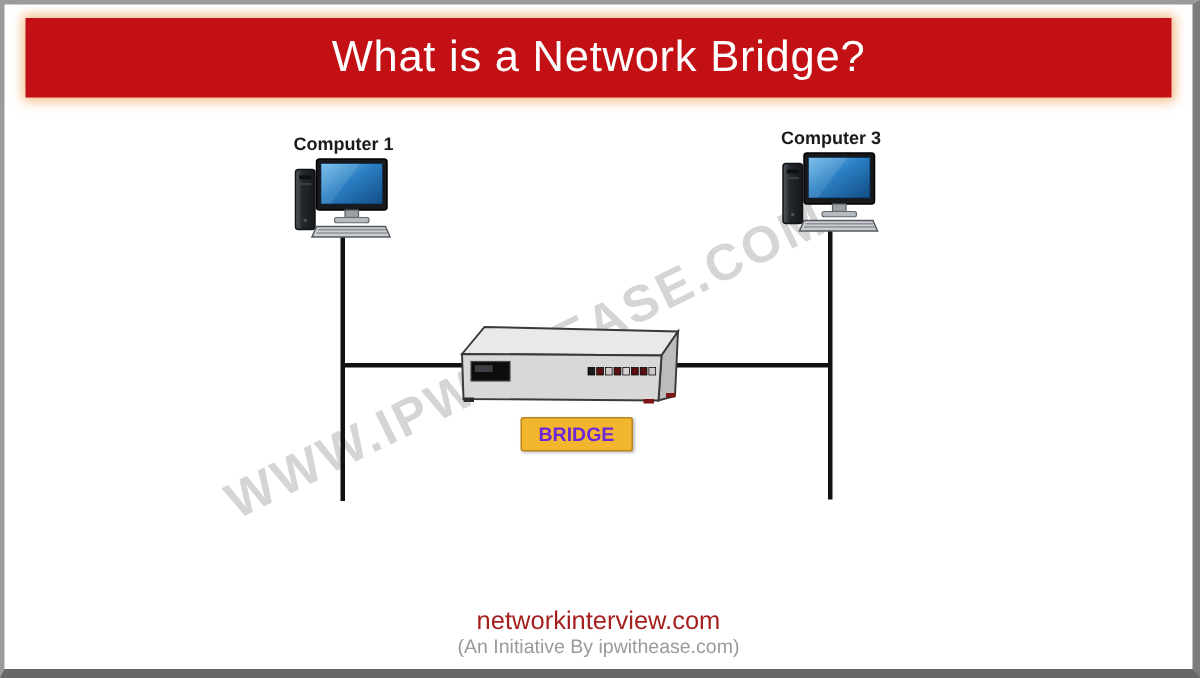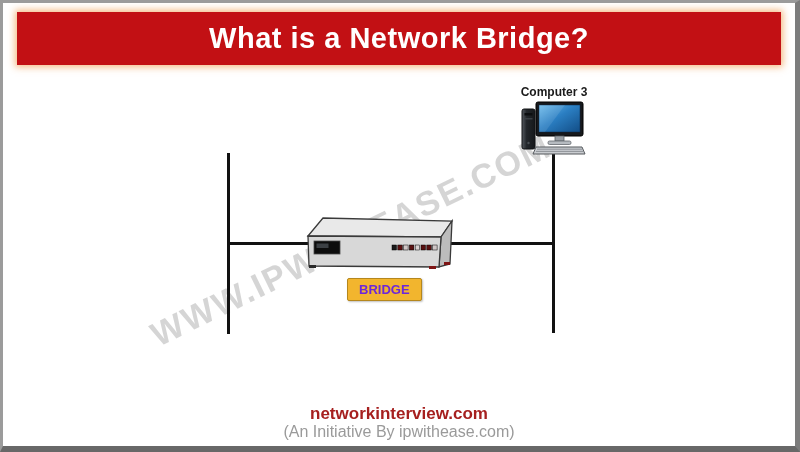--- a/index.html
+++ b/index.html
@@ -9,21 +9,21 @@
     border-top:3px solid #9b9b9b; border-left:3px solid #9b9b9b;
     border-right:5px solid #7c7c7c; border-bottom:6px solid #686868;
   }
   
   .banner {
     position:absolute; left:14px; top:9px; width:764px; height:53px;
     background:#c21014; display:flex; align-items:center; justify-content:center;
     box-shadow:0 0 7px 2px rgba(238,148,64,0.65);
   }
   .banner h1 {
-    color:#ffffff; font-size:29px; font-weight:bold; letter-spacing:0.5px;
+    color:#ffffff; font-size:29px; font-weight:normal; letter-spacing:0.5px;
   }
   
   .watermark {
     position:absolute; left:108px; top:218px; width:480px; text-align:center;
     transform:rotate(-26deg); transform-origin:center;
     font-size:34px; font-weight:bold; letter-spacing:2px;
     color:rgba(154,154,154,0.42); white-space:nowrap; z-index:1;
     pointer-events:none;
   }
   
@@ -50,25 +50,25 @@
   .bridge-svg { position:absolute; left:298px; top:207px; z-index:3; }
   .bridge-tag {
     position:absolute; left:344px; top:275px; z-index:4;
     background:#f2b52e; border:1px solid #b5871d; border-radius:2px;
     padding:3px 11px; font-size:13px; font-weight:bold; color:#6d28d9;
     box-shadow:1px 1px 2px rgba(0,0,0,0.25);
   }
   
   .footer-site {
     position:absolute; left:0; right:0; top:401px; text-align:center;
-    font-size:17px; font-weight:bold; color:#a6201f; z-index:3;
+    font-size:17px; font-weight:normal; color:#a6201f; z-index:3;
   }
   .footer-tagline {
     position:absolute; left:0; right:0; top:420px; text-align:center;
-    font-size:16px; color:#9a9a9a; z-index:3;
+    font-size:13px; color:#9a9a9a; z-index:3;
   }
 </style>
 </head>
 <body>
 
 <div class="page">
 
   <div class="banner">
     <h1>What is a Network Bridge?</h1>
   </div>
@@ -102,20 +102,26 @@
         <polygon points="18,4 44,4 24,31 18,31" fill="#ffffff" opacity="0.10"></polygon>
         <rect x="34" y="35" width="9" height="5" fill="#9aa0a6" stroke="#5a5f64" stroke-width="0.8"></rect>
         <rect x="27" y="40" width="23" height="3.5" rx="1.5" fill="#b6bbc0" stroke="#63686d" stroke-width="0.8"></rect>
         <polygon points="15,46 61,46 64,53 12,53" fill="#c9ccd0" stroke="#55595d" stroke-width="1"></polygon>
         <line x1="16" y1="48.2" x2="61" y2="48.2" stroke="#8e9297" stroke-width="1"></line>
         <line x1="15" y1="50.4" x2="62" y2="50.4" stroke="#8e9297" stroke-width="1"></line>
       </g>
     </defs>
   </svg>
 
+  <div class="computer top c1">
+    <div class="label">Computer 1</div>
+    <svg width="66" height="55" viewBox="0 0 66 55">
+      <use href="#pc"></use>
+    </svg>
+  </div>
 
   <div class="computer top c3">
     <div class="label">Computer 3</div>
     <svg width="66" height="55" viewBox="0 0 66 55">
       <use href="#pc"></use>
     </svg>
   </div>
 
 
 

